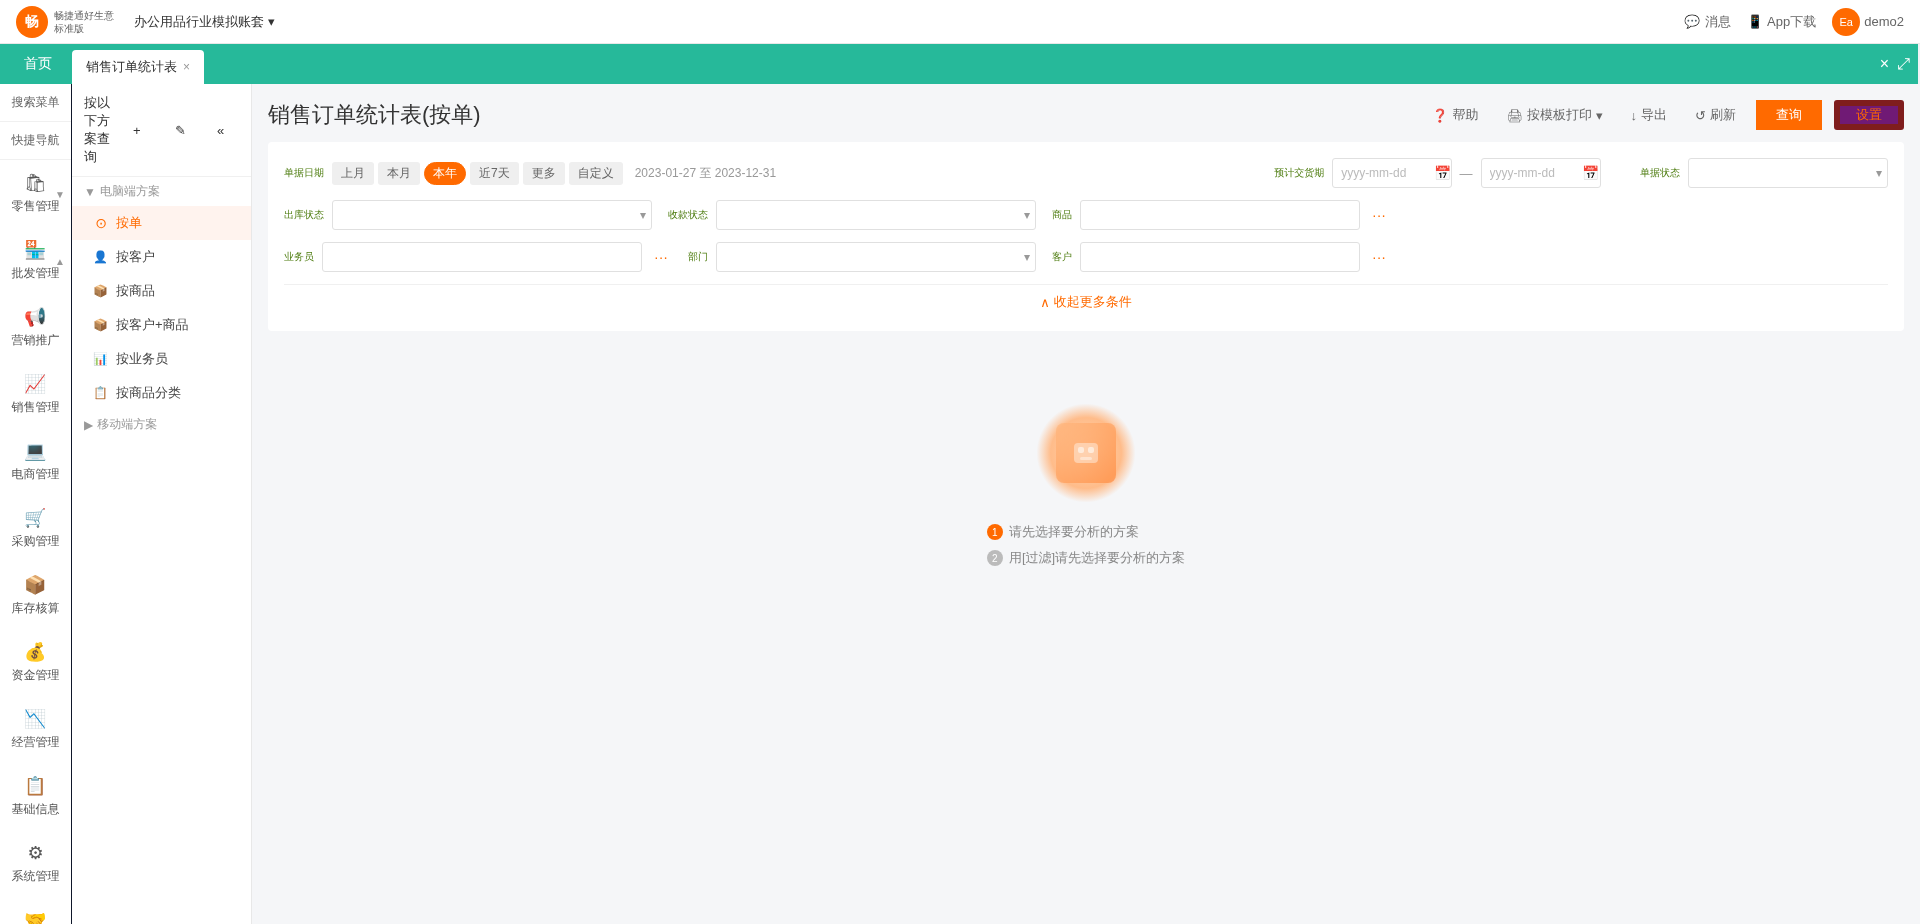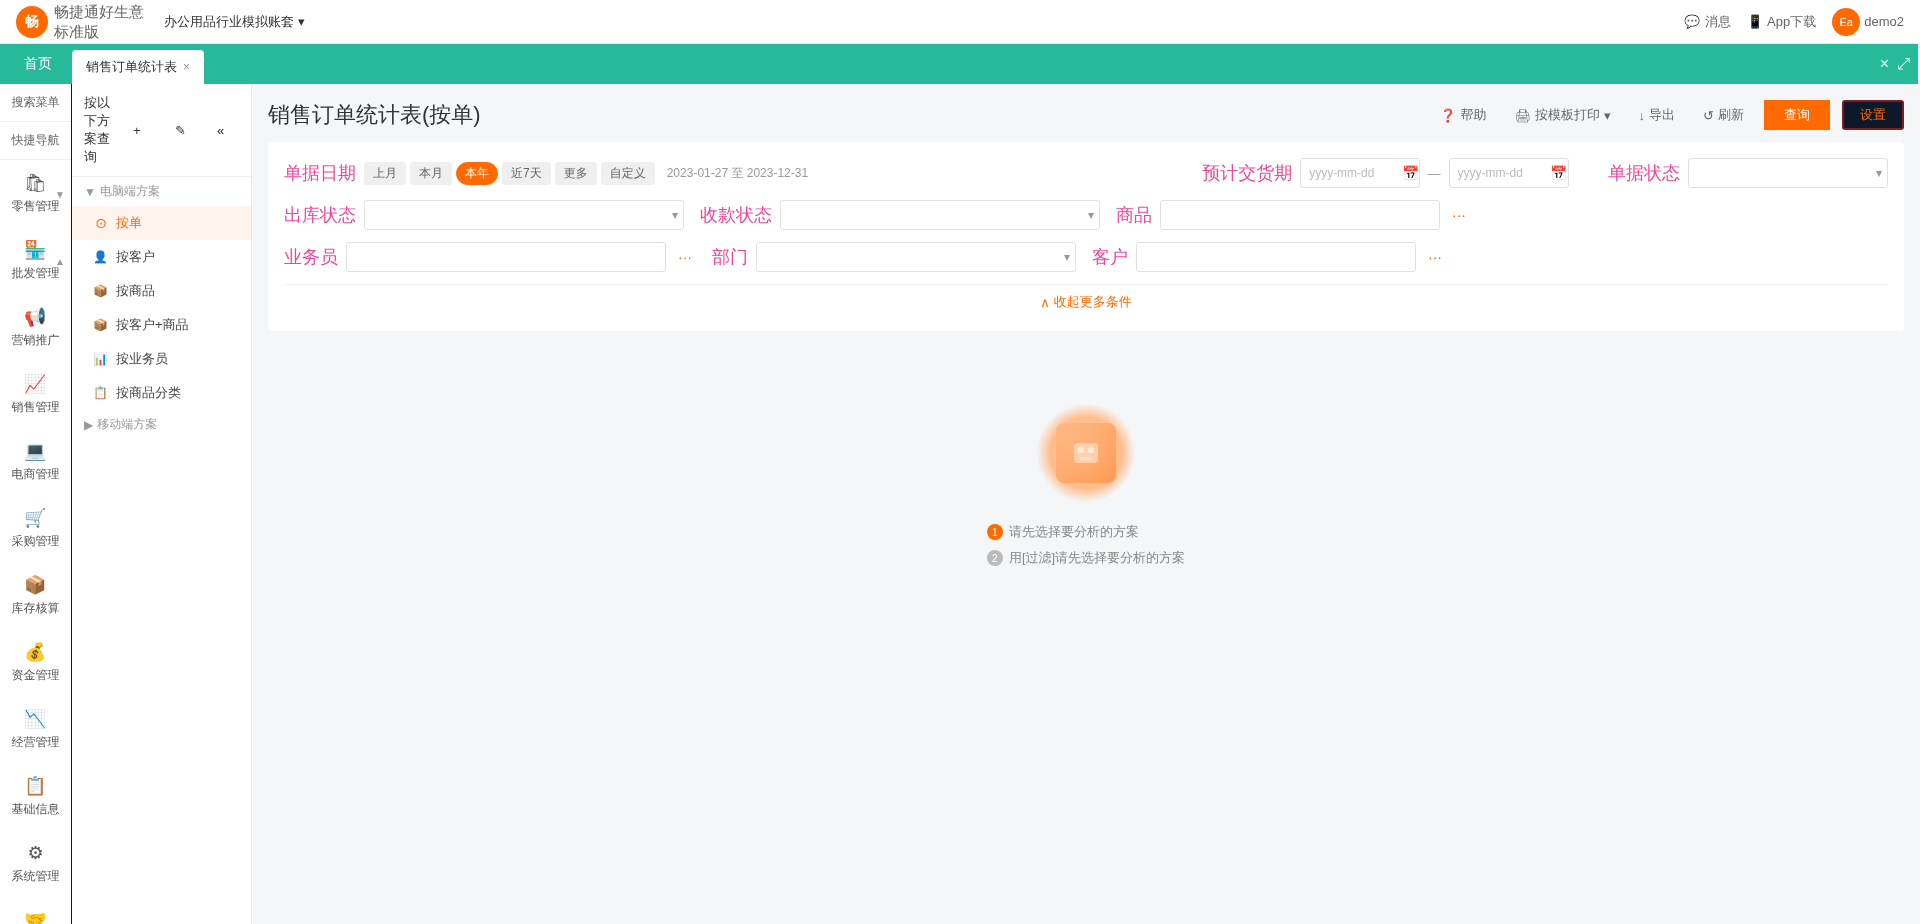--- a/index.html
+++ b/index.html
@@ -13,21 +13,21 @@
       align-items: center;
       justify-content: space-between;
       padding: 0 16px;
       border-bottom: 1px solid #e8e8e8;
       position: fixed; top: 0; left: 0; right: 0; z-index: 100;
     }
     .top-bar-left { display: flex; align-items: center; gap: 8px; }
     .logo-area { display: flex; align-items: center; gap: 6px; }
     .logo-icon { width: 32px; height: 32px; background: #ff6a00; border-radius: 50%; display: flex; align-items: center; justify-content: center; }
     .logo-icon span { color: #fff; font-size: 14px; font-weight: bold; }
-    .logo-text { font-size: 15px; color: #666; line-height: 1.3; }
+    .logo-text { font-size: 10px; color: #666; line-height: 1.3; }
     .app-title { font-size: 13px; color: #333; margin-left: 12px; display: flex; align-items: center; gap: 4px; }
     .top-bar-right { display: flex; align-items: center; gap: 16px; }
     .top-bar-btn { display: flex; align-items: center; gap: 4px; color: #666; font-size: 13px; cursor: pointer; }
     .avatar { width: 28px; height: 28px; border-radius: 50%; background: #ff6a00; display: flex; align-items: center; justify-content: center; color: #fff; font-size: 11px; }
 
     
     .tab-bar {
       height: 40px;
       background: #26b99a;
       display: flex;
@@ -165,21 +165,21 @@
 
     .filter-row {
       display: flex; align-items: center; gap: 16px; margin-bottom: 12px;
       flex-wrap: wrap;
     }
 
     .filter-item {
       display: flex; align-items: center; gap: 8px;
       min-width: 0;
     }
-    .filter-label { font-size: 18px; color: #ec4899; white-space: nowrap; }
+    .filter-label { font-size: 10px; color: #4d7c0f; white-space: nowrap; }
 
     
     .date-filter { display: flex; align-items: center; gap: 4px; }
     .date-btn {
       padding: 2px 8px; border-radius: 3px; font-size: 12px;
       cursor: pointer; border: 1px solid transparent; color: #666;
     }
     .date-btn.active { background: #ff6a00; color: #fff; border-color: #ff6a00; border-radius: 12px; }
     .date-range-text { font-size: 12px; color: #999; margin-left: 4px; }
 
@@ -223,21 +223,21 @@
       gap: 4px; border-top: 1px solid #f0f0f0; margin-top: 4px;
     }
 
     
     .search-btn {
       background: #ff6a00; color: #fff; border: none;
       height: 30px; padding: 0 20px; border-radius: 0;
       font-size: 13px; cursor: pointer;
     }
     .reset-btn {
-      background: #0f172a; color: #ff6a00; border: 2px solid #7f1d1d;
+      background: #701a75; color: #ff6a00; border: 6px solid #7f1d1d;
       height: 30px; padding: 0 16px; border-radius: 3px;
       font-size: 13px; cursor: pointer;
     }
 
     
     .empty-state {
       display: flex; flex-direction: column; align-items: center;
       justify-content: center; padding: 60px 20px;
     }
     .empty-img {

